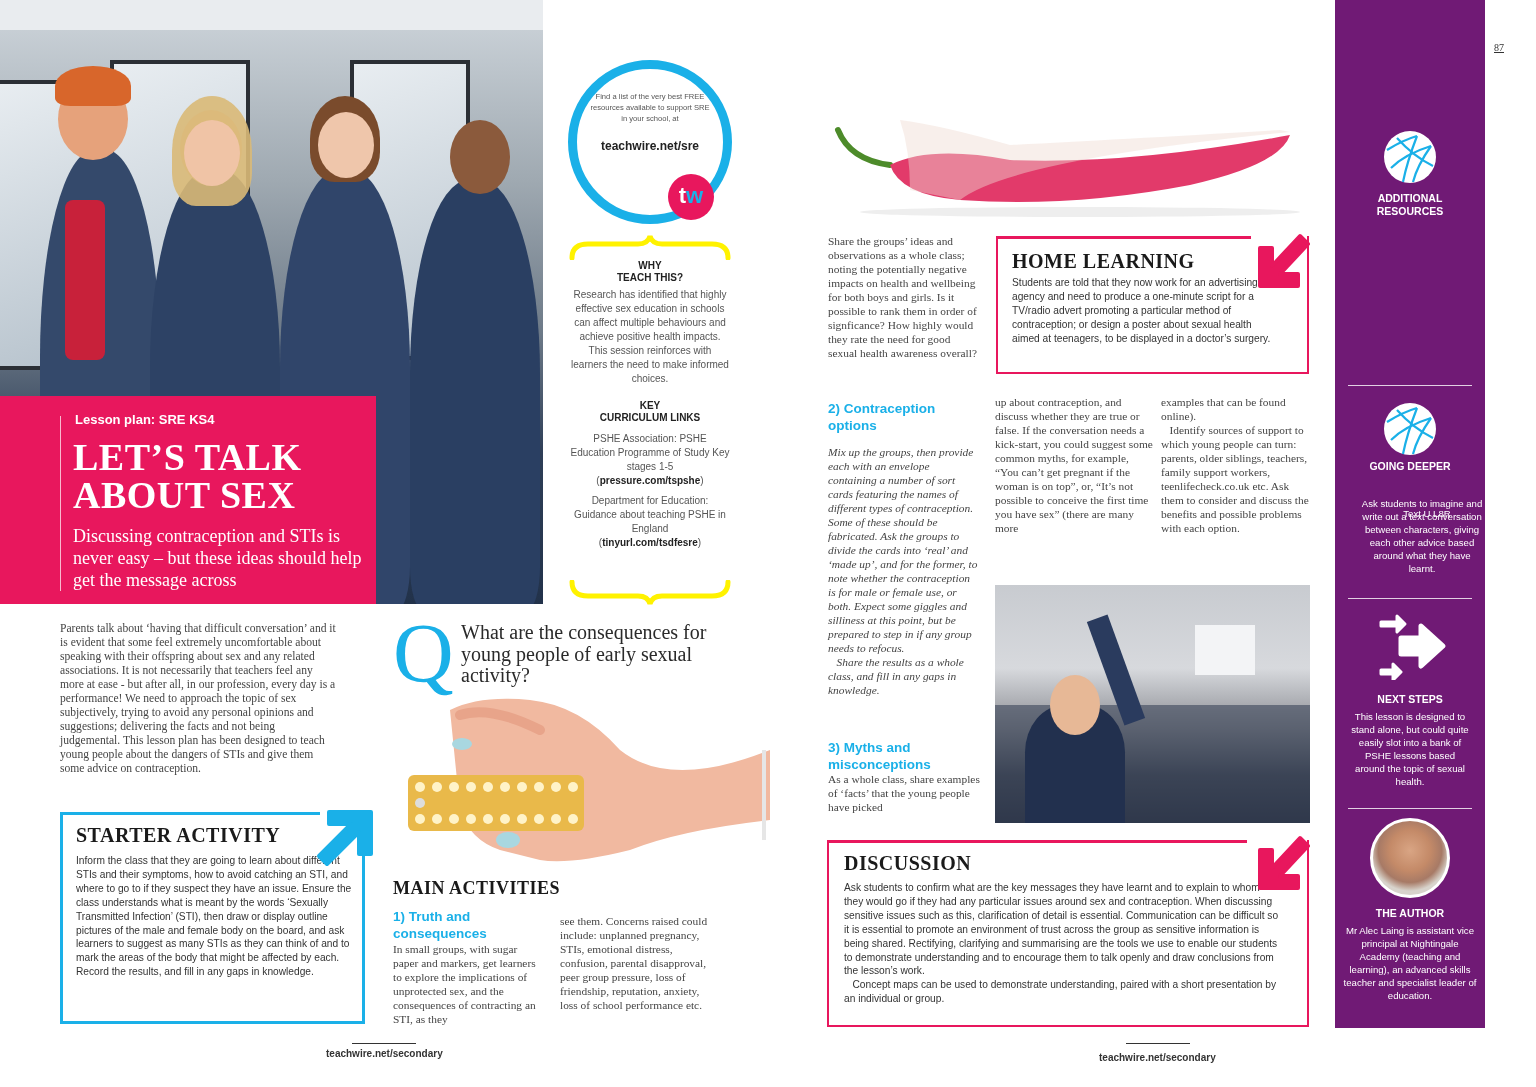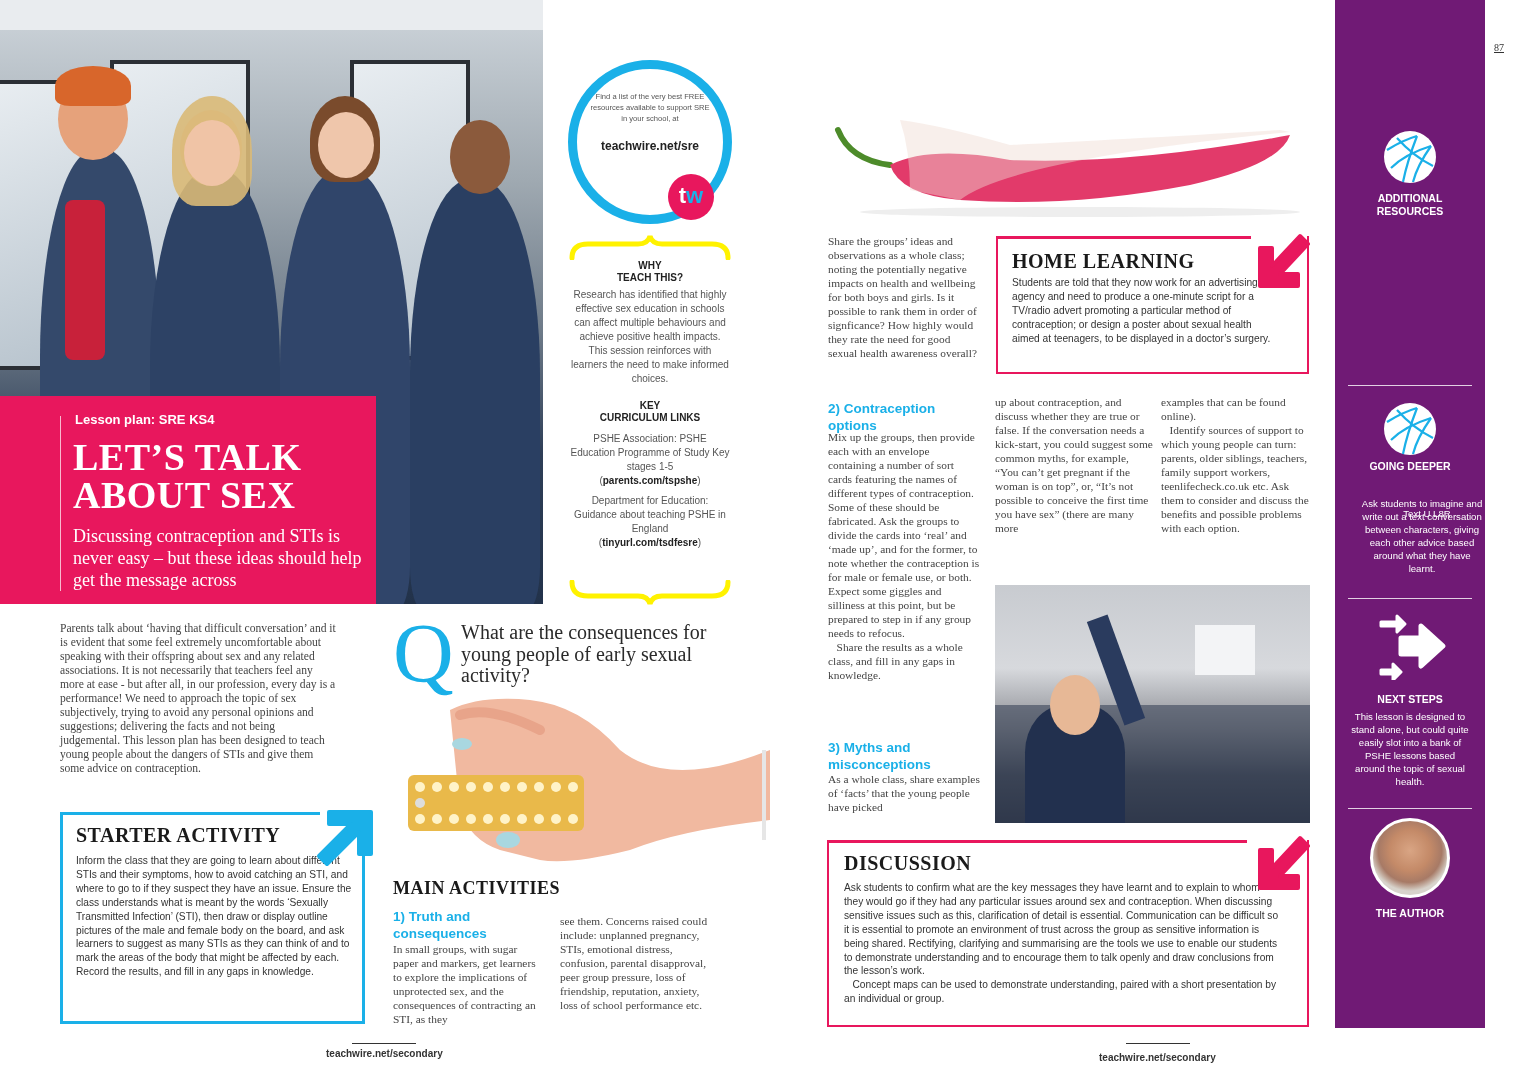--- a/index.html
+++ b/index.html
@@ -134,21 +134,21 @@
   <div class="sb-head">
     <div>WHY</div>
     <div>TEACH THIS?</div>
   </div>
   <div class="sb-text">Research has identified that highly effective sex education in schools can affect multiple behaviours and achieve positive health impacts. This session reinforces with learners the need to make informed choices.</div>
   <div class="sb-head" style="margin-top:14px;">
     <div>KEY</div>
     <div>CURRICULUM LINKS</div>
   </div>
   <div class="sb-text" style="margin-top:8px;">
-    <span>PSHE Association: PSHE Education Programme of Study Key stages 1-5</span><br>(<b style="color:#222;">parents.com/tspshe</b>)
+    <span>PSHE Association: PSHE Education Programme of Study Key stages 1-5</span><br>(<b style="color:#222;">pressure.com/tspshe</b>)
   </div>
   <div class="sb-text" style="margin-top:6px;">
     <span>Department for Education: Guidance about teaching PSHE in England</span><br>(<b style="color:#222;">tinyurl.com/tsdfesre</b>)
   </div>
 </div>
 
 <div class="abs q-letter serif">Q</div>
 <div class="abs q-text serif">What are the consequences for young people of early sexual activity?</div>
 
 <svg class="abs hand-img" viewBox="0 0 390 180">
@@ -203,21 +203,21 @@
 <div class="abs home">
   <div class="topline"></div>
   <div class="box-title serif" style="position:absolute;left:14px;top:14px;">HOME LEARNING</div>
   <div class="box-body sans" style="position:absolute;left:14px;top:40px;width:262px;">Students are told that they now work for an advertising agency and need to produce a one-minute script for a TV/radio advert promoting a particular method of contraception; or design a poster about sexual health aimed at teenagers, to be displayed in a doctor’s surgery.</div>
 </div>
 <svg class="abs" style="left:1256px;top:230px;" width="56" height="60" viewBox="0 0 56 60">
   <path d="M42 56 L4 56 L4 18 L16 18 L16 36 L44 6 L52 14 L24 44 L42 44 Z" fill="#e8175d" stroke="#e8175d" stroke-width="4" stroke-linejoin="round"></path>
 </svg>
 
 <div class="abs sub-head sans" style="left:828px;top:400px;width:150px;">2) Contraception options</div>
-<div class="abs col serif" style="left:828px;top:430px;width:152px;">
+<div class="abs col serif" style="left:828px;top:445px;width:152px;font-style:italic;">
   <span>Mix up the groups, then provide each with an envelope containing a number of sort cards featuring the names of different types of contraception. Some of these should be fabricated. Ask the groups to divide the cards into ‘real’ and ‘made up’, and for the former, to note whether the contraception is for male or female use, or both. Expect some giggles and silliness at this point, but be prepared to step in if any group needs to refocus.</span><br>&nbsp;&nbsp;&nbsp;<span>Share the results as a whole class, and fill in any gaps in knowledge.</span>
 </div>
 
 <div class="abs sub-head sans" style="left:828px;top:739px;width:150px;">3) Myths and misconceptions</div>
 <div class="abs col serif" style="left:828px;top:772px;width:152px;">As a whole class, share examples of ‘facts’ that the young people have picked</div>
 
 <div class="abs col serif" style="left:995px;top:395px;width:160px;">up about contraception, and discuss whether they are true or false. If the conversation needs a kick-start, you could suggest some common myths, for example, “You can’t get pregnant if the woman is on top”, or, “It’s not possible to conceive the first time you have sex” (there are many more</div>
 <div class="abs col serif" style="left:1161px;top:395px;width:148px;">
   <span>examples that can be found online).</span><br>&nbsp;&nbsp;&nbsp;<span>Identify sources of support to which young people can turn: parents, older siblings, teachers, family support workers, teenlifecheck.co.uk etc. Ask them to consider and discuss the benefits and possible problems with each option.</span>
 </div>
@@ -285,13 +285,14 @@
       <path d="M24 30 L44 30 L44 18 L66 38 L44 58 L44 46 L24 46 Z" stroke-width="5"></path>
       <path d="M4 62 L16 62 L16 56 L24 64 L16 72 L16 66 L4 66 Z" stroke-width="3"></path>
     </g>
   </svg>
   <div class="bp-head" style="position:absolute;left:0;top:693px;width:150px;">NEXT STEPS</div>
   <div class="bp-text" style="position:absolute;left:14px;top:710px;width:122px;">This lesson is designed to stand alone, but could quite easily slot into a bank of PSHE lessons based around the topic of sexual health.</div>
   <div class="bp-rule" style="top:808px;"></div>
 
   <div style="position:absolute;left:35px;top:818px;width:80px;height:80px;border-radius:50%;border:3px solid #fff;background:radial-gradient(circle at 50% 40%, #d9a584 0%, #c48a68 35%, #a77a66 55%, #d8d4cc 70%);"></div>
   <div class="bp-head" style="position:absolute;left:0;top:907px;width:150px;">THE AUTHOR</div>
+  <div class="bp-text" style="position:absolute;left:8px;top:924px;width:134px;">Mr Alec Laing is assistant vice principal at Nightingale Academy (teaching and learning), an advanced skills teacher and specialist leader of education.</div>
 </div>
 
 </body></html>

